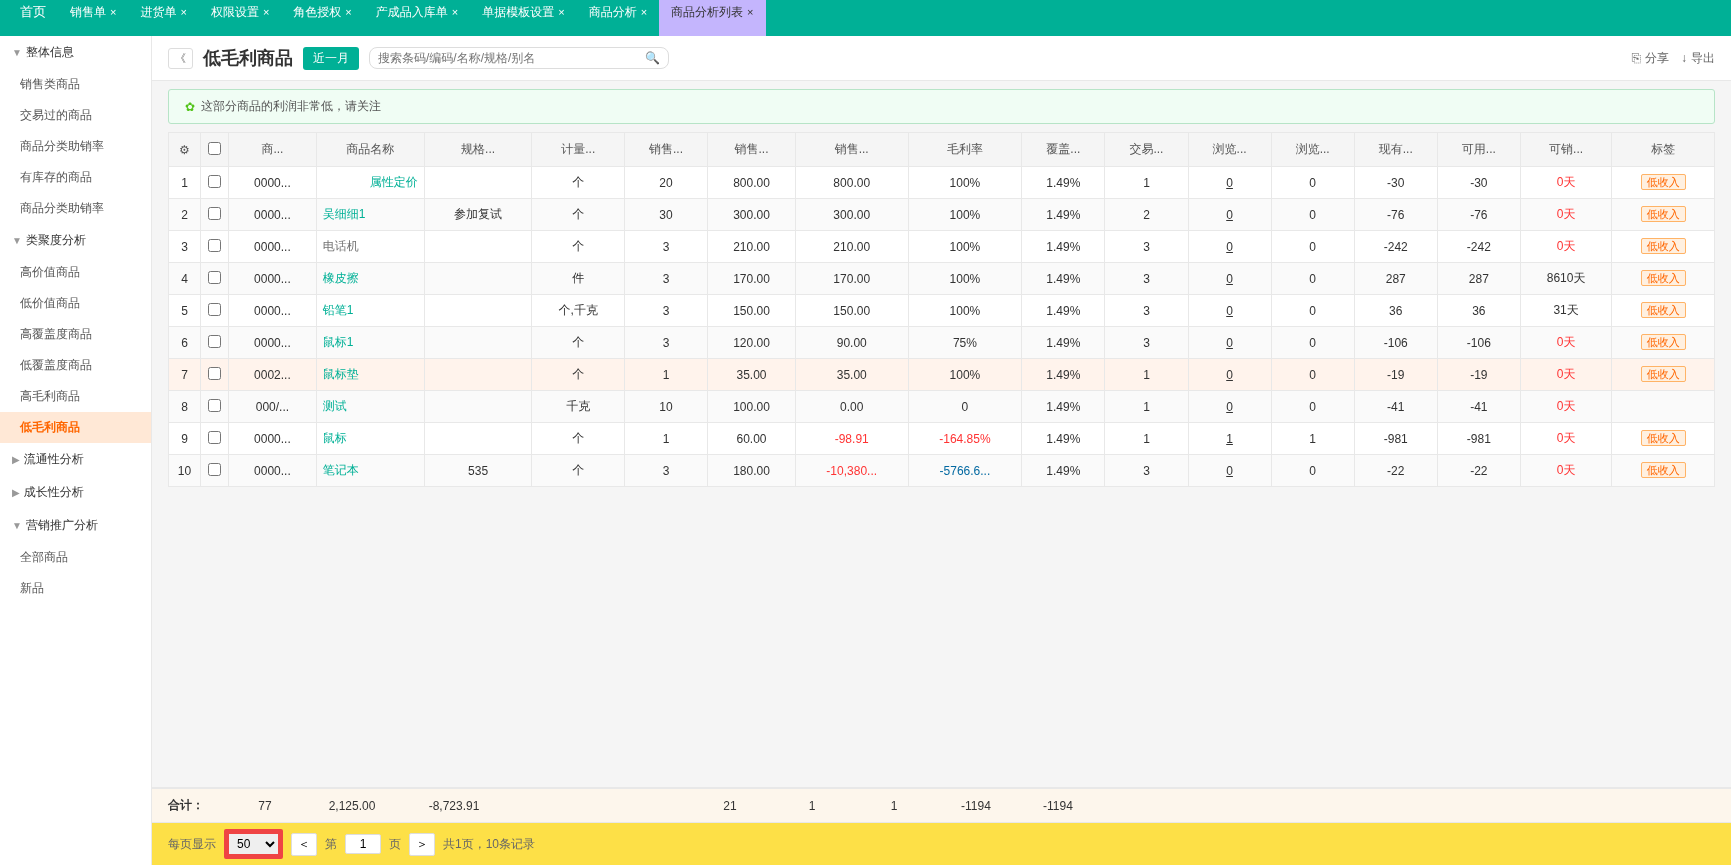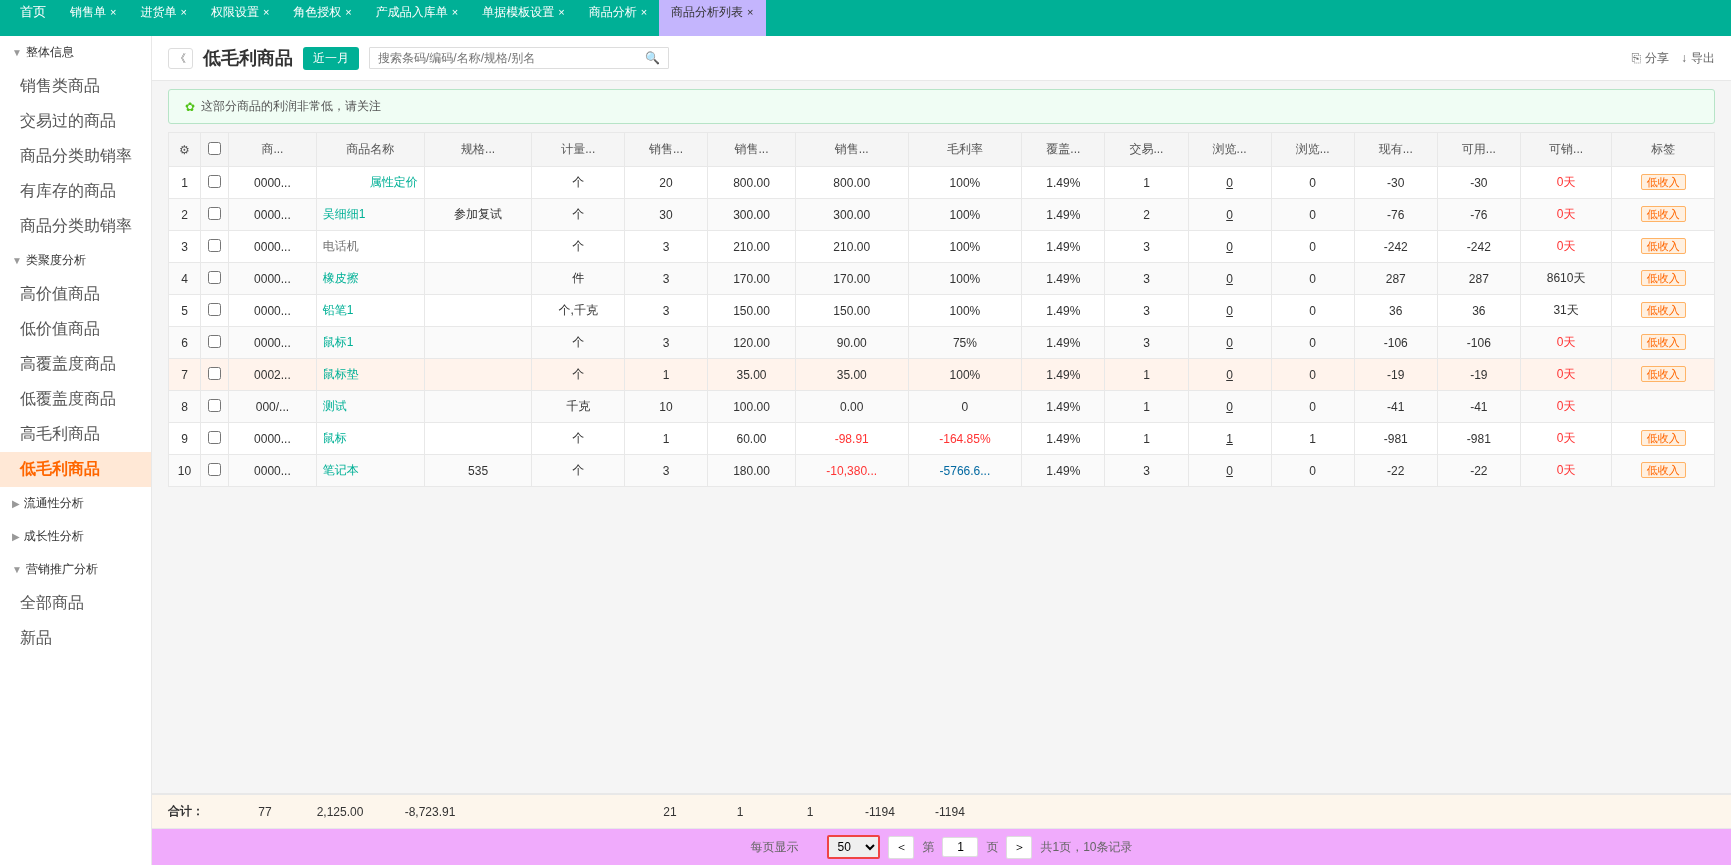--- a/index.html
+++ b/index.html
@@ -46,21 +46,21 @@
       padding: 8px 12px;
       color: #333;
       font-size: 12px;
       cursor: pointer;
     }
     .sidebar-group-title .arrow { margin-right: 4px; font-size: 10px; color: #999; }
     .sidebar-item {
       padding: 7px 12px 7px 20px;
       color: #555;
       cursor: pointer;
-      font-size: 16px;
+      font-size: 12px;
     }
     .sidebar-item.active { background: #ffe8d6; color: #ff6600; font-weight: bold; }
     
     
     .content-area {
       flex: 1;
       display: flex;
       flex-direction: column;
       overflow: hidden;
     }
@@ -85,21 +85,21 @@
       border: none;
       padding: 3px 10px;
       border-radius: 3px;
       cursor: pointer;
       font-size: 12px;
     }
     .search-box {
       display: flex;
       align-items: center;
       border: 1px solid #ddd;
-      border-radius: 1px;
+      border-radius: 8px;
       padding: 3px 8px;
       flex: 1;
       max-width: 300px;
       background: #fff;
     }
     .search-box input {
       border: none;
       outline: none;
       font-size: 12px;
       flex: 1;
@@ -187,46 +187,45 @@
     .table-footer {
       background: #fdf6ec;
       border-top: 2px solid #e8e8e8;
       padding: 8px 16px;
       display: flex;
       align-items: center;
     }
     .footer-label { font-weight: bold; color: #333; margin-right: 31px; }
     .footer-cells {
       display: flex;
-      gap: 0;
+      gap: 12px;
     }
     .footer-cell {
       padding: 0 8px;
       min-width: 80px;
       text-align: center;
       color: #333;
     }
     
     
     .pagination-bar {
       display: flex;
       align-items: center;
-      justify-content: center;
+      justify-content: flex-start;
       padding: 6px 16px;
-      background: #f0abfc;
+      background: #fde047;
       border-top: 1px solid #e8e8e8;
       gap: 8px;
     }
     .page-label { color: #666; }
     .page-select {
-      border: 2px solid #ef4444;
+      border: 5px solid #ef4444;
       padding: 2px 4px;
       border-radius: 2px;
       font-size: 12px;
-      margin-left: 21px;
     }
     .page-btn {
       border: 1px solid #ddd;
       background: #fff;
       padding: 2px 6px;
       cursor: pointer;
       border-radius: 2px;
     }
     .page-input {
       border: 1px solid #ddd;

